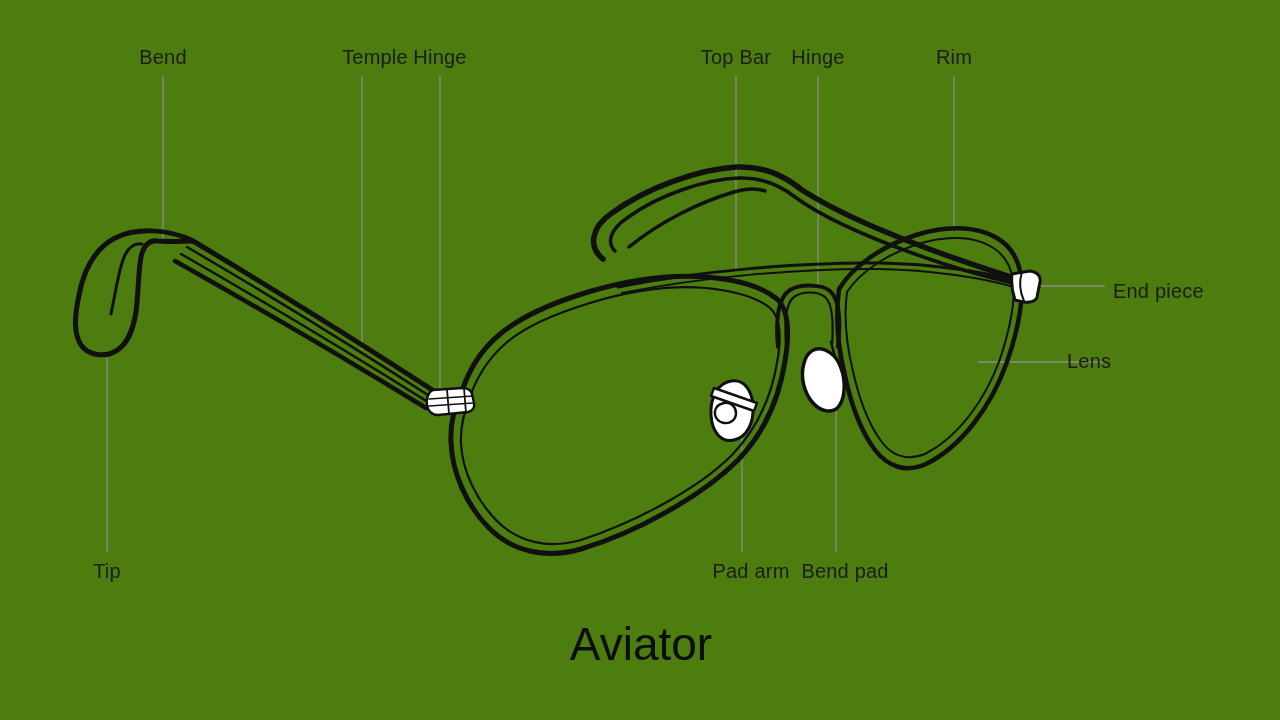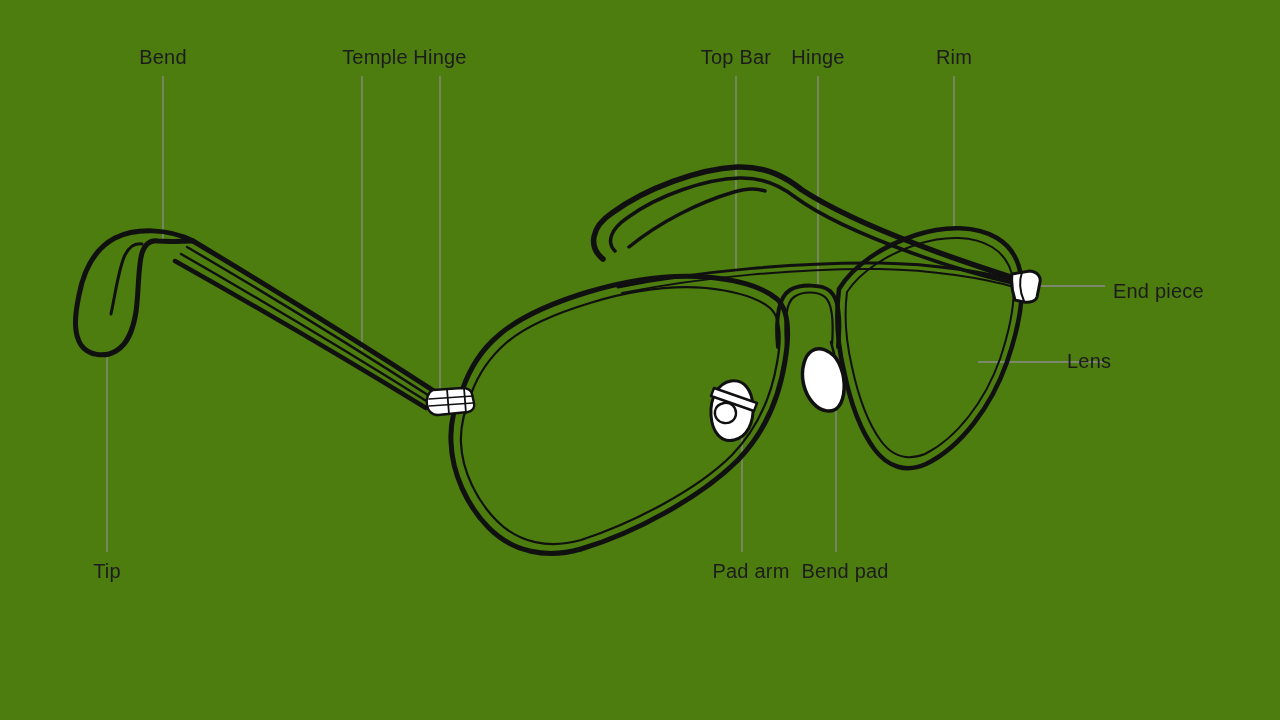--- a/index.html
+++ b/index.html
@@ -111,14 +111,15 @@
   <div class="label centered" style="left:440px;  top:46px;">Hinge</div>
   <div class="label centered" style="left:736px;  top:46px;">Top Bar</div>
   <div class="label centered" style="left:818px;  top:46px;">Hinge</div>
   <div class="label centered" style="left:954px;  top:46px;">Rim</div>
   <div class="label" style="left:1113px; top:280px;">End piece</div>
   <div class="label" style="left:1067px; top:350px;">Lens</div>
   <div class="label centered" style="left:107px;  top:560px;">Tip</div>
   <div class="label centered" style="left:751px;  top:560px;">Pad arm</div>
   <div class="label centered" style="left:845px;  top:560px;">Bend pad</div>
 
+  <div class="diagram-title" style="left:641px; top:620px;">Aviator</div>
 
 </div>
 
 </body></html>

